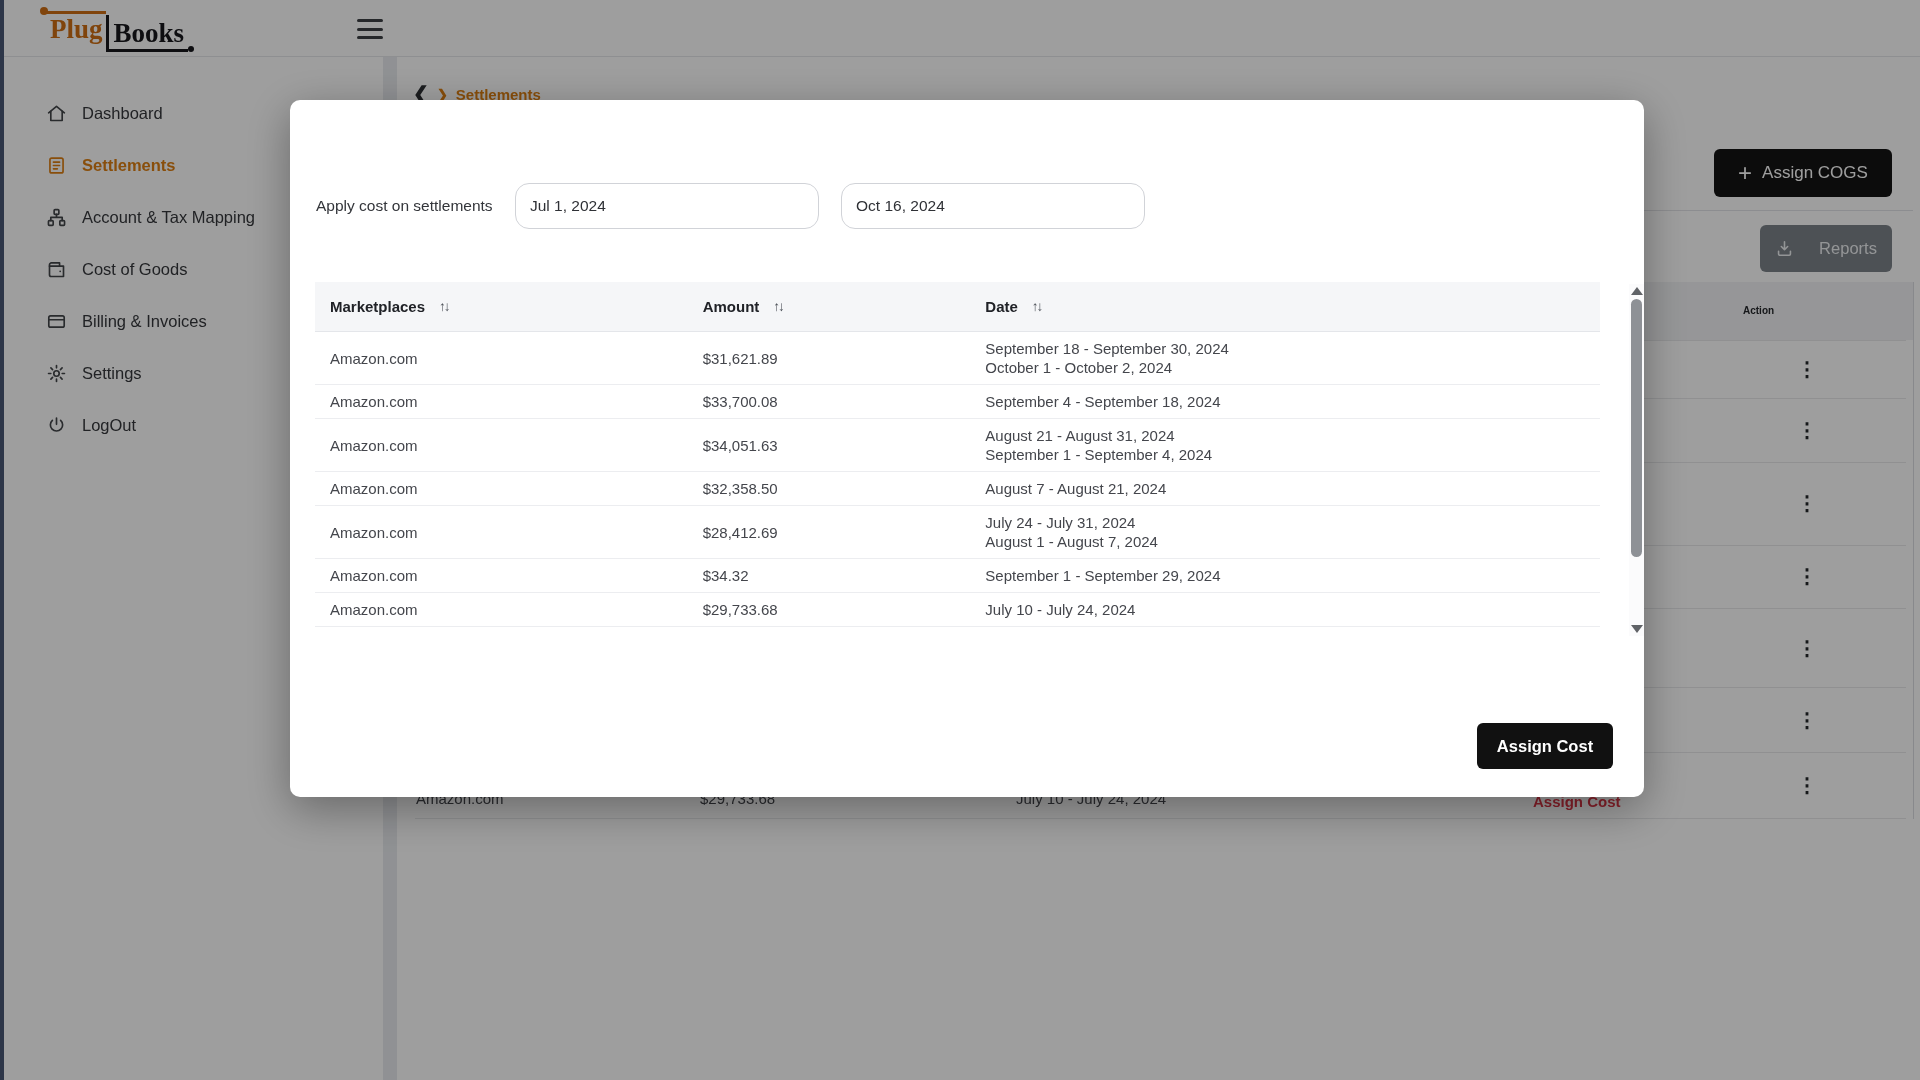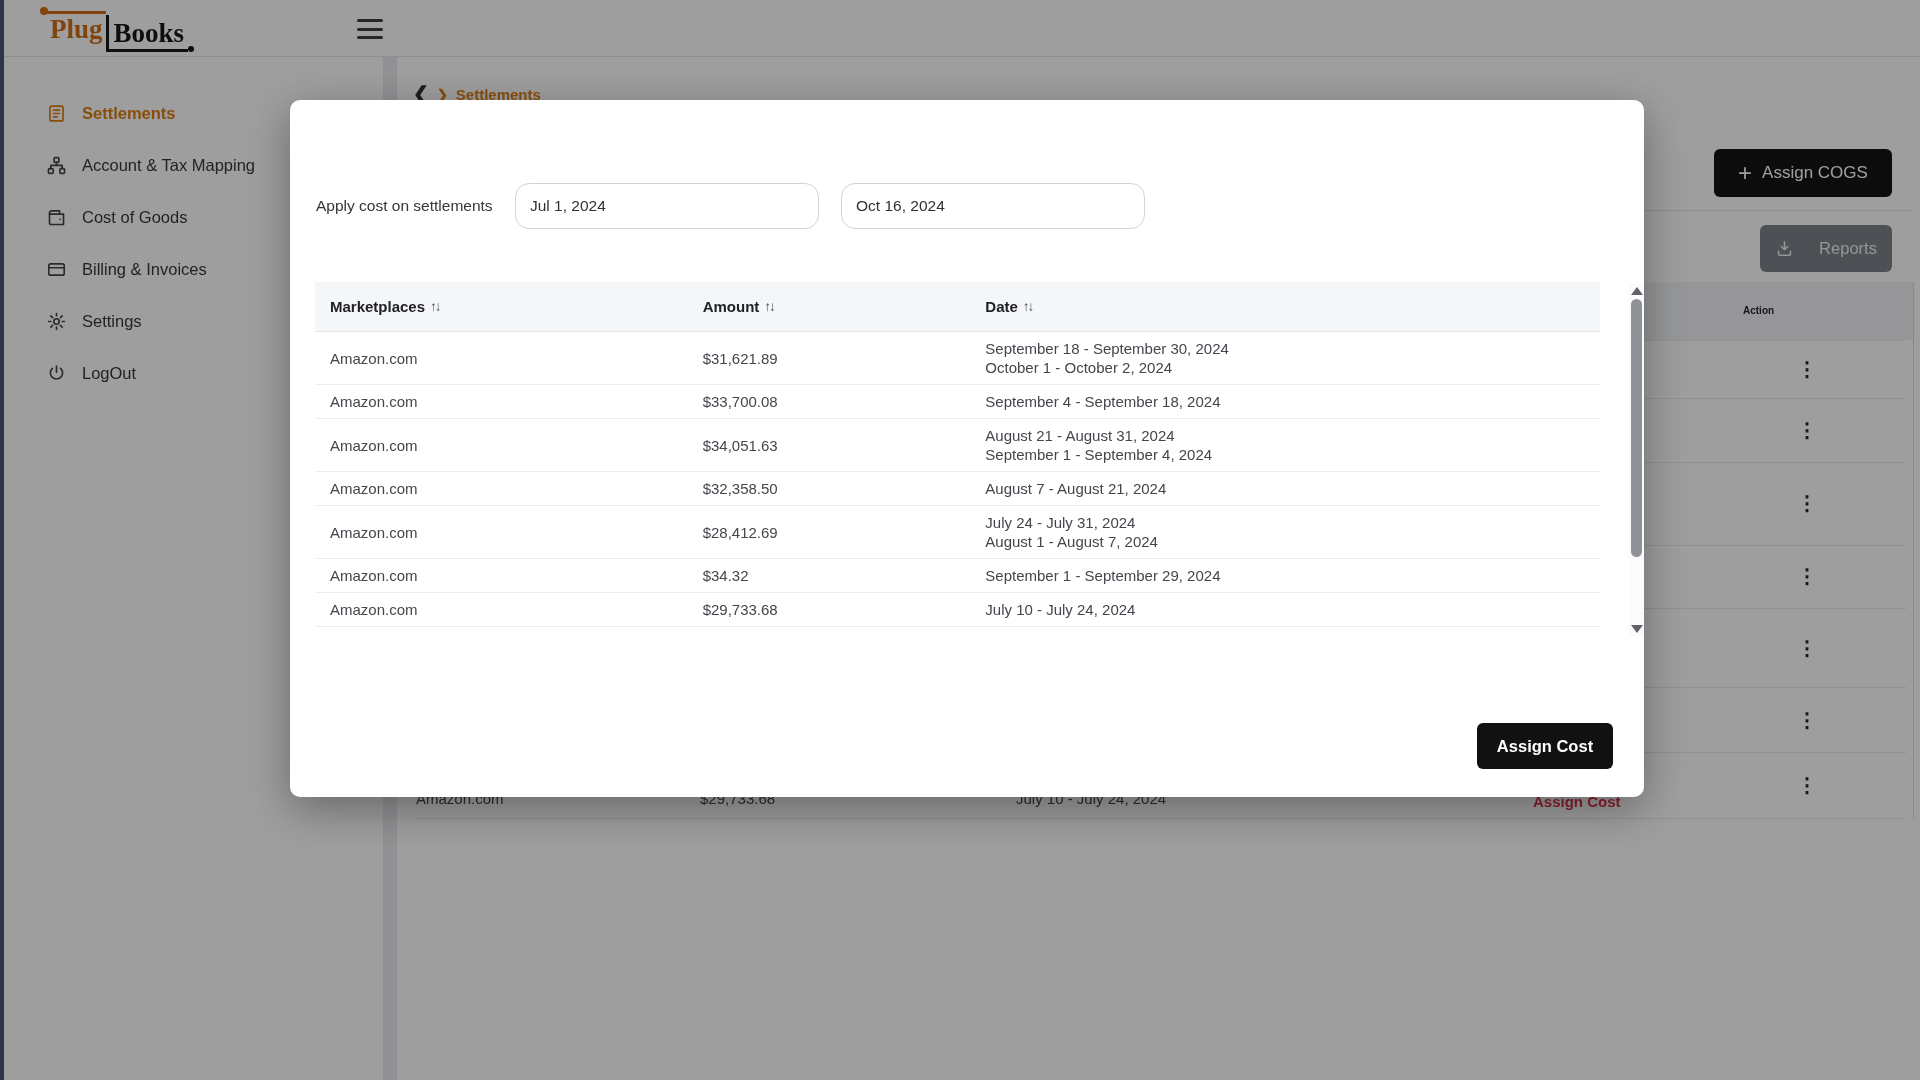--- a/index.html
+++ b/index.html
@@ -54,21 +54,21 @@
   .modal-header { position:relative; height:48px; border-bottom:1px solid #ededf0; }
   .modal-title { position:absolute; left:26px; top:0; line-height:48px; font-size:20px; font-weight:700; color:#24262b; }
   .modal-expand { position:absolute; right:64px; top:11px; width:26px; height:26px; cursor:pointer; }
   .modal-close { position:absolute; right:24px; top:11px; width:26px; height:26px; cursor:pointer; }
   .apply-label { position:absolute; left:26px; top:83px; height:46px; line-height:46px; font-size:15.5px; color:#33353a; }
   .date-input { position:absolute; top:83px; width:304px; height:46px; border:1px solid #d1d3d8; border-radius:14px; padding-left:14px; font-size:15.5px; color:#2f3136; font-family:inherit; background:#fff; outline:none; }
   .date-from { left:225px; } .date-to { left:551px; }
 
   .mtable { position:absolute; left:25px; top:182px; width:1285px; height:356px; overflow:hidden; }
   .mthead { display:grid; grid-template-columns:29% 22% 49%; height:50px; background:#f5f6f8; border-bottom:1px solid #e4e6ea; align-items:center; }
-  .mth { padding-left:15px; font-size:15px; font-weight:700; color:#202227; display:flex; align-items:center; gap:5px; }
+  .mth { padding-left:15px; font-size:15px; font-weight:700; color:#202227; display:flex; align-items:center; gap:14px; }
   .sort-icon { font-size:13.5px; color:#4b4f57; letter-spacing:-2px; font-weight:400; cursor:pointer; }
   .mrow { display:grid; grid-template-columns:29% 22% 49%; align-items:center; border-bottom:1px solid #ecedf0; padding:7px 0; background:#fff; }
   .mcell { padding-left:15px; font-size:15px; color:#44464c; line-height:19px; }
 
   .scrollbar { position:absolute; right:0; top:184px; width:15px; height:352px; background:#fbfbfc; }
   .sb-up, .sb-down { position:absolute; left:2px; width:0; height:0; border-left:6px solid transparent; border-right:6px solid transparent; cursor:pointer; }
   .sb-up { top:3px; border-bottom:8px solid #606367; }
   .sb-down { bottom:3px; border-top:8px solid #606367; }
   .sb-thumb { position:absolute; left:2px; top:15px; width:11px; height:258px; border-radius:6px; background:#8e9196; cursor:pointer; }
 
@@ -102,20 +102,27 @@
       
       
       
       
       
     </div>
   </header>
 
   <aside class="sidebar">
     <nav class="nav">
+      <div class="nav-item">
+        <svg viewBox="0 0 24 24" width="21" height="21" fill="none" stroke="#43464a" stroke-width="1.9" stroke-linecap="round" stroke-linejoin="round">
+          <path d="M3 11.2 12 3.8l9 7.4"></path>
+            <path d="M5.5 9.4V20h13V9.4"></path>
+        </svg>
+        <span class="nav-label">Dashboard</span>
+      </div>
       <div class="nav-item active">
         <svg viewBox="0 0 24 24" width="21" height="21" fill="none" stroke="#dd7f12" stroke-width="1.9" stroke-linecap="round" stroke-linejoin="round">
           <rect x="4.5" y="3.5" width="15" height="17" rx="2"></rect>
             <path d="M8.5 8.2h7M8.5 12h7M8.5 15.8h4.5"></path>
         </svg>
         <span class="nav-label">Settlements</span>
       </div>
       <div class="nav-item">
         <svg viewBox="0 0 24 24" width="21" height="21" fill="none" stroke="#43464a" stroke-width="1.9" stroke-linecap="round" stroke-linejoin="round">
           <rect x="9.3" y="3" width="5.4" height="5.4" rx="1"></rect>

